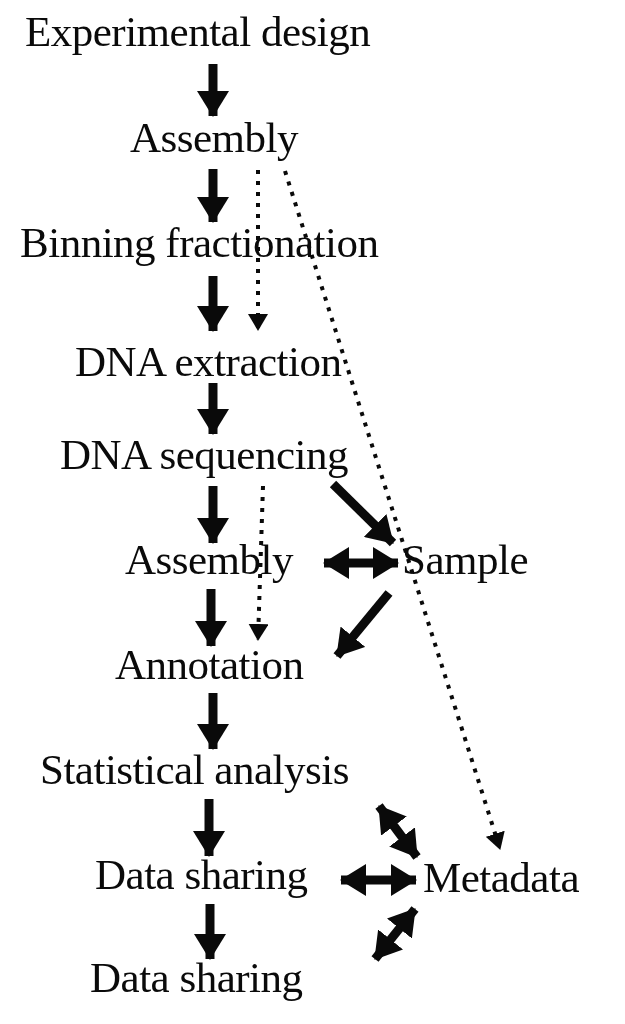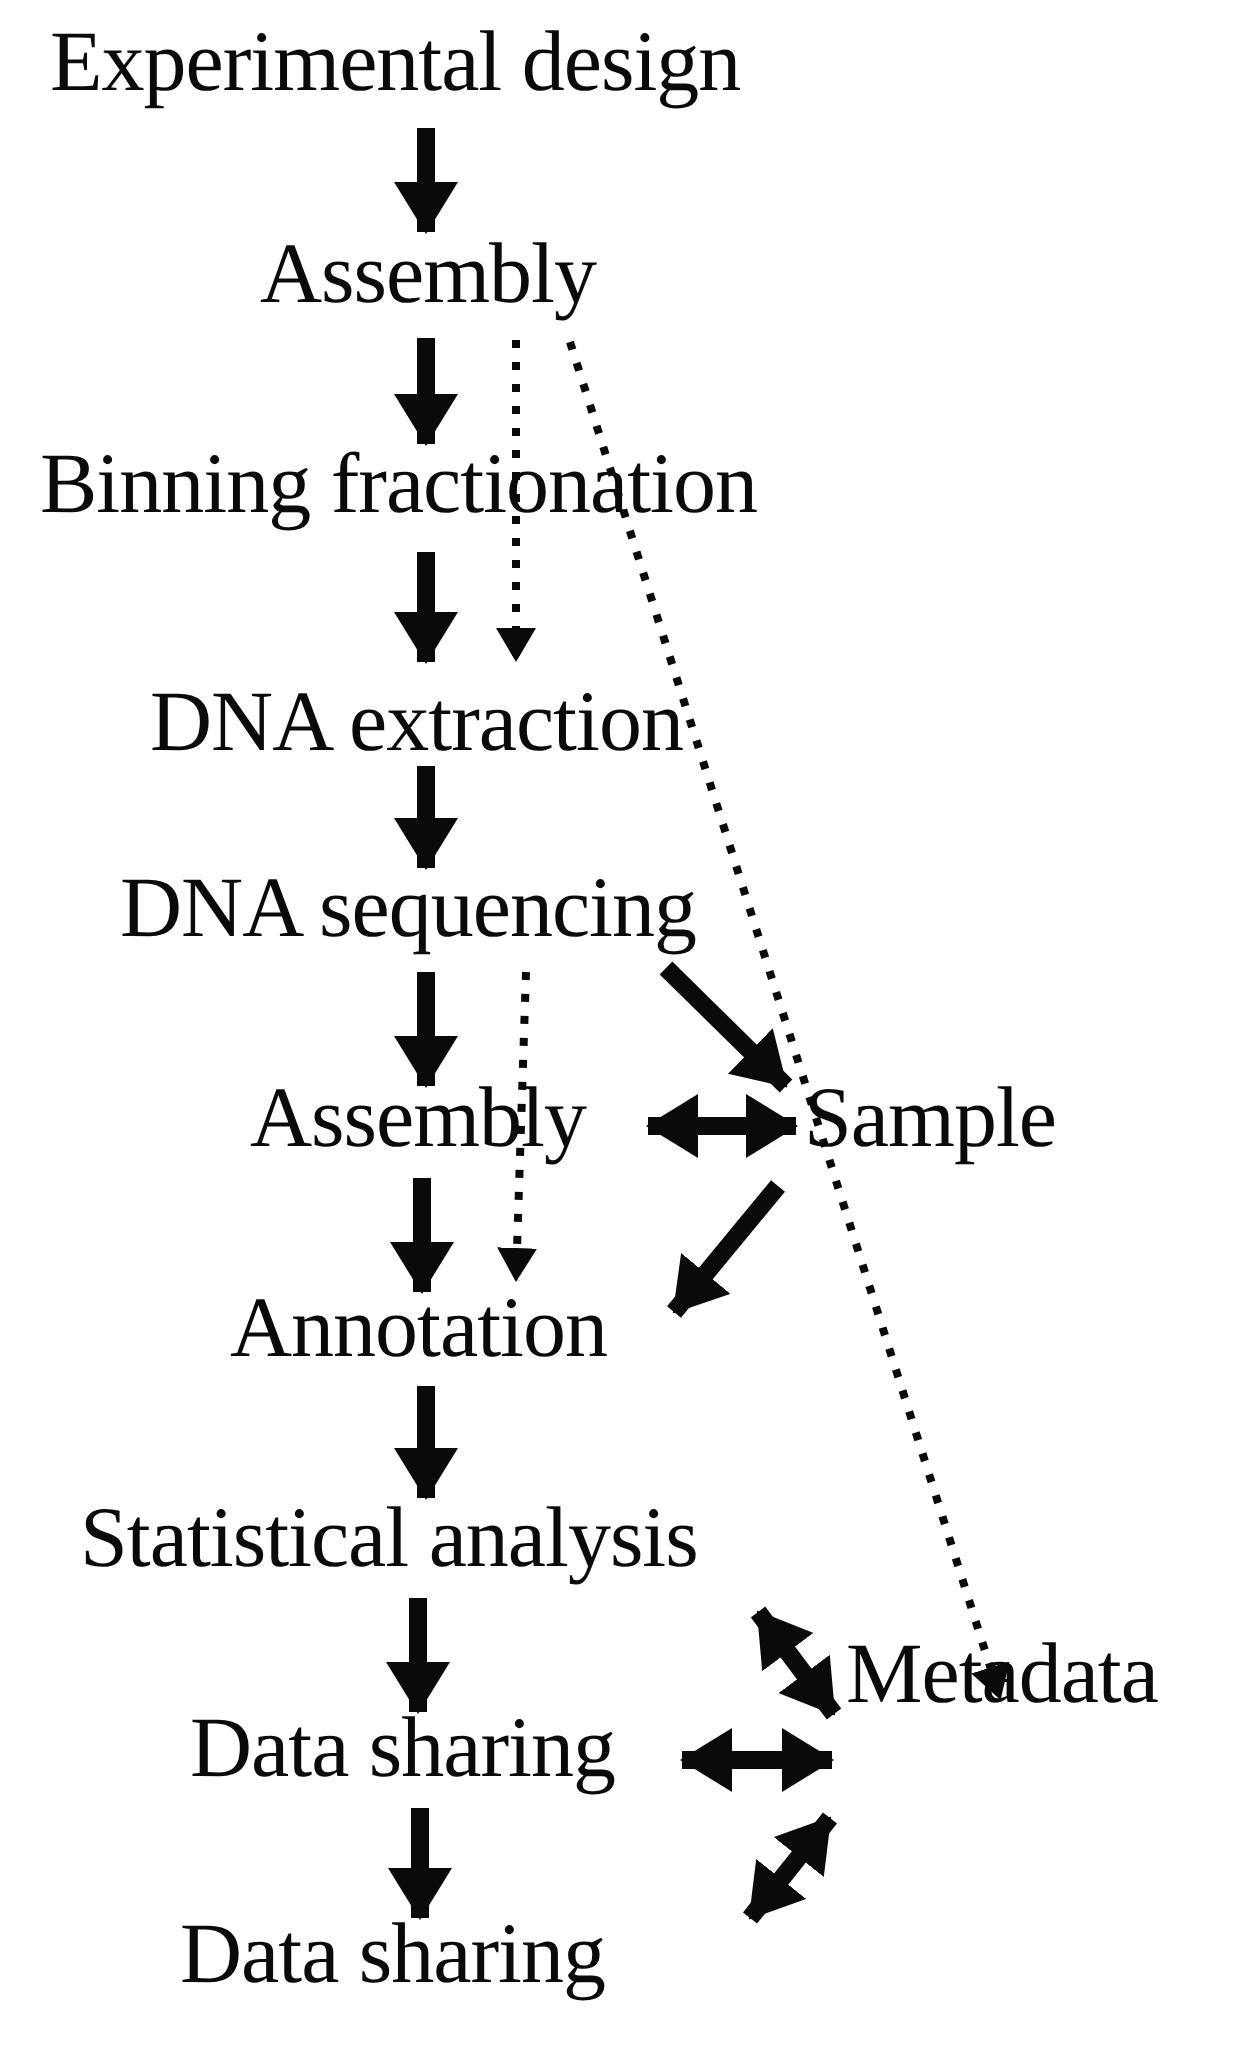--- a/index.html
+++ b/index.html
@@ -43,21 +43,21 @@
   .n-experimental   { left: 25px;  top: 8px;   }
   .n-sampling       { left: 130px; top: 114px; }
   .n-fractionation  { left: 20px;  top: 219px; }
   .n-extraction     { left: 75px;  top: 338px; }
   .n-sequencing     { left: 60px;  top: 431px; }
   .n-assembly       { left: 125px; top: 536px; }
   .n-binning        { left: 402px; top: 536px; }
   .n-annotation     { left: 115px; top: 641px; }
   .n-statistical    { left: 40px;  top: 746px; }
   .n-storage        { left: 95px;  top: 851px; }
-  .n-metadata       { left: 423px; top: 814px; text-align: center; }
+  .n-metadata       { left: 423px; top: 854px; text-align: center; }
   .n-sharing        { left: 90px;  top: 954px; text-align: center; }
 </style>
 </head>
 <body>
 
 <div id="stage">
 
   <svg id="edges" width="625" height="1024" viewBox="0 0 625 1024" xmlns="http://www.w3.org/2000/svg">
     <defs>
       <marker id="ah-end" markerUnits="userSpaceOnUse" markerWidth="26" markerHeight="32" refX="25" refY="16" orient="auto">

